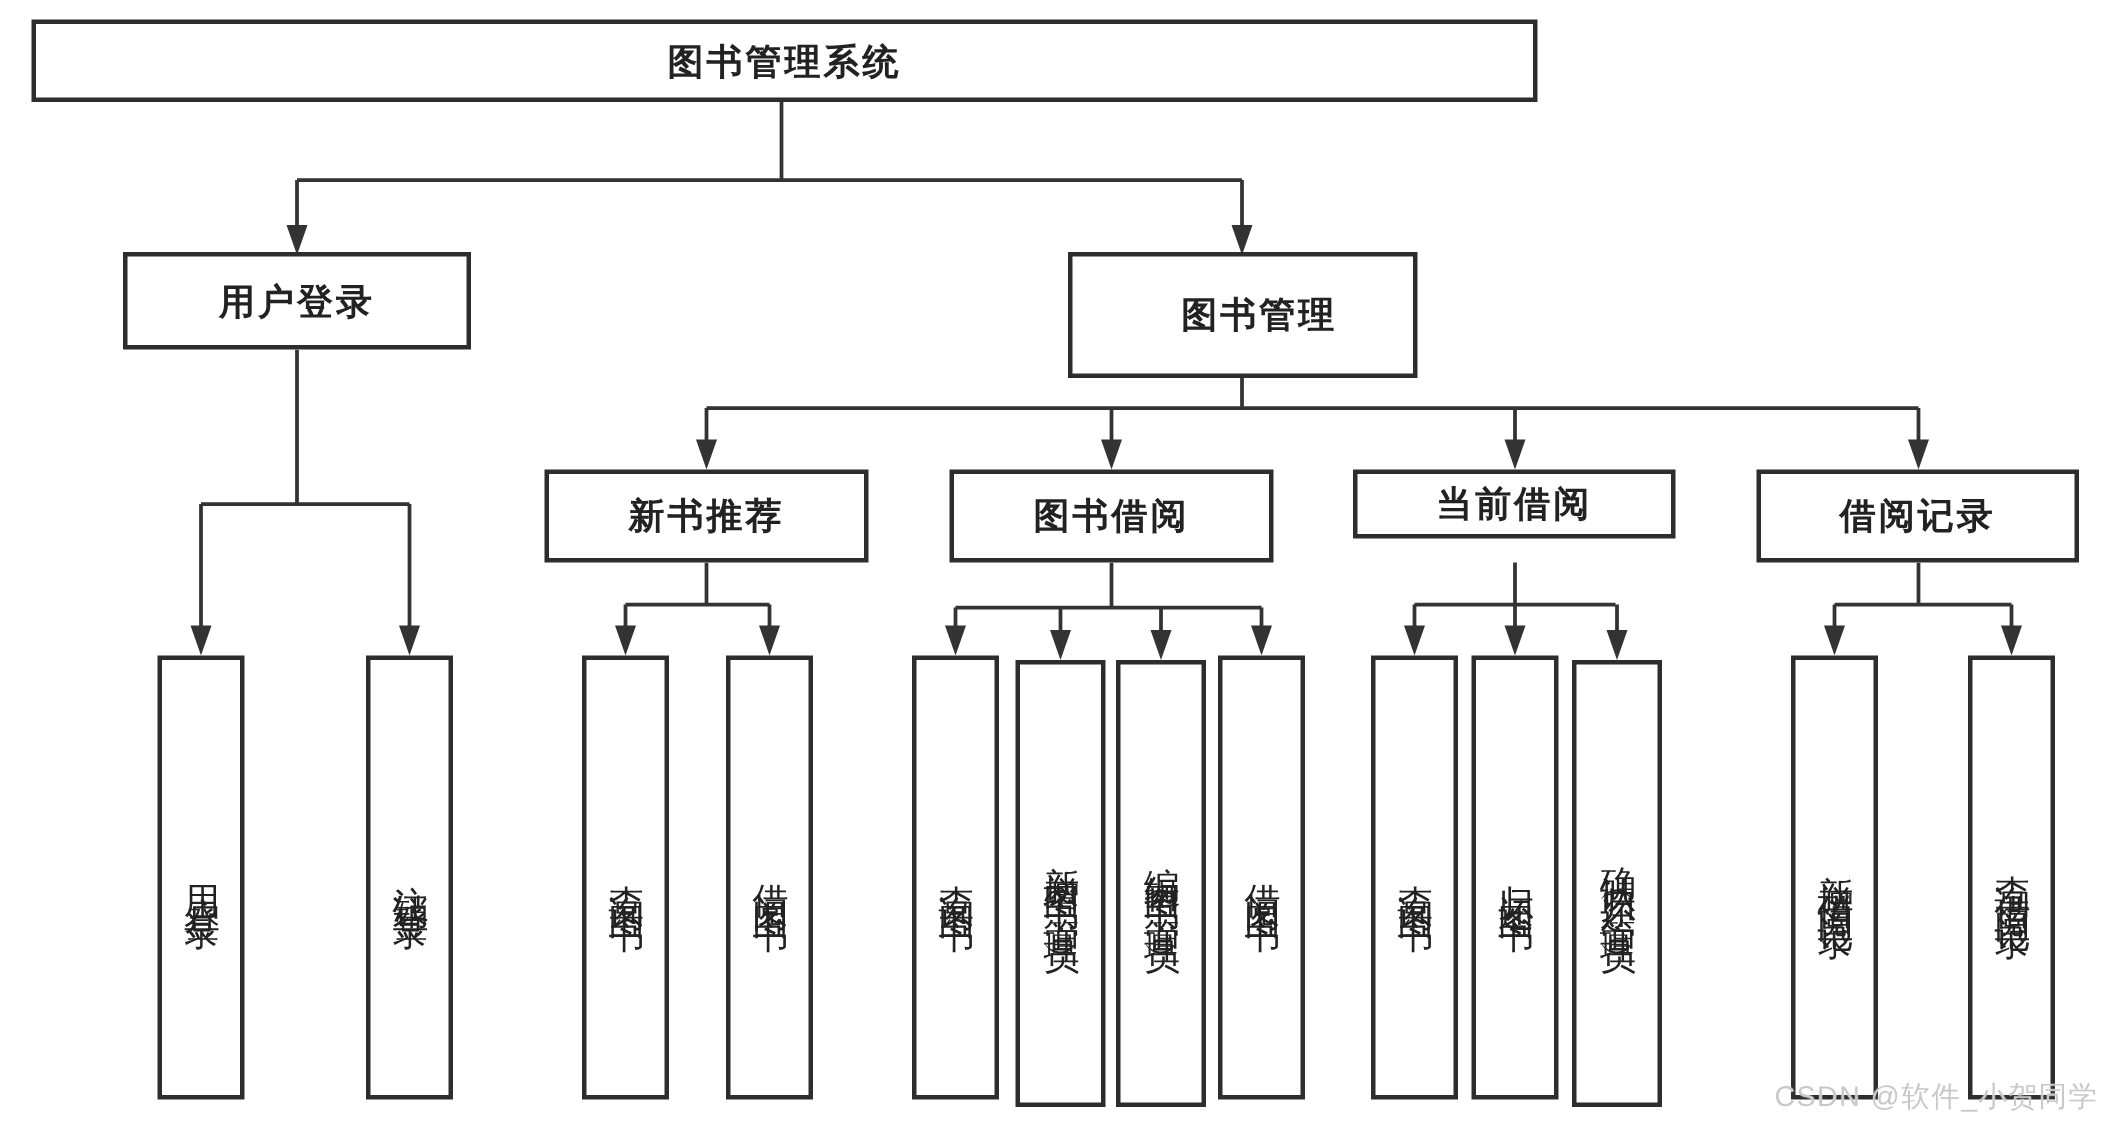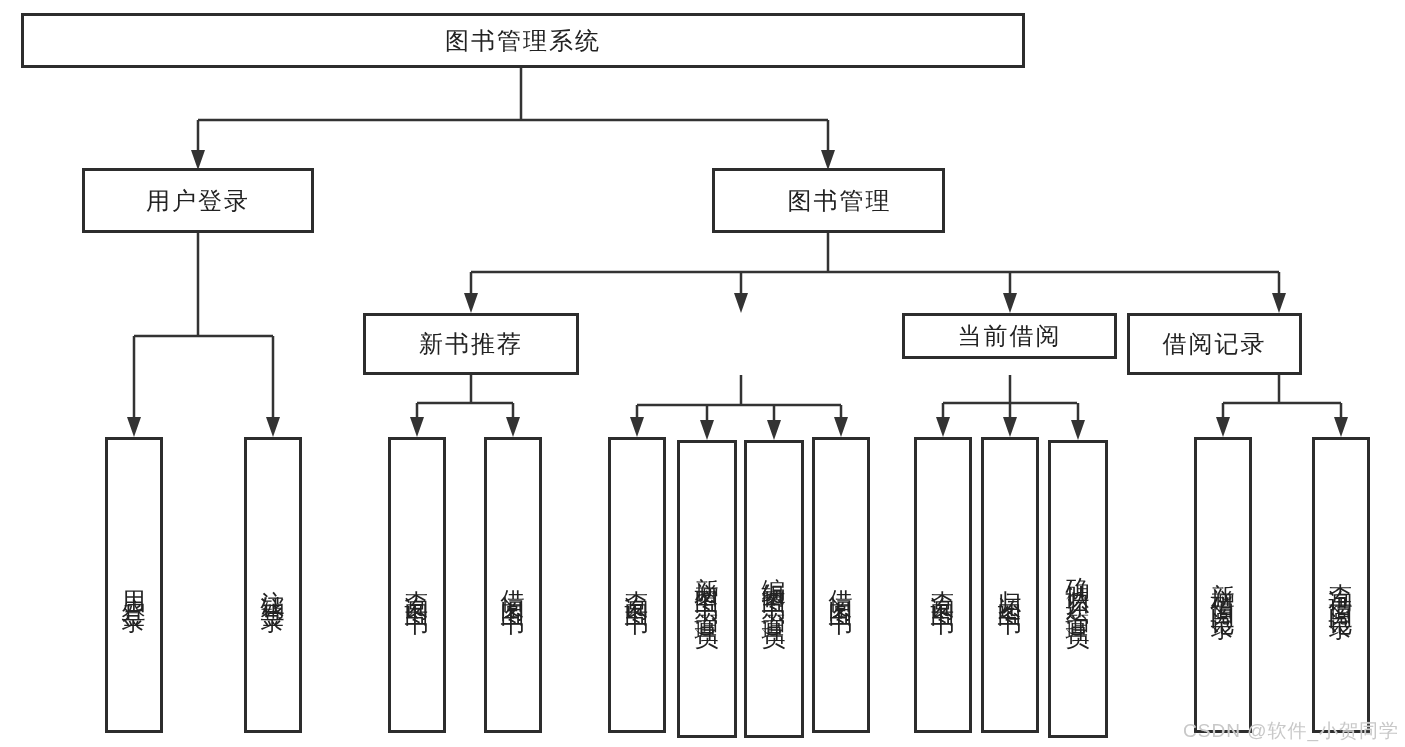--- a/index.html
+++ b/index.html
@@ -7,21 +7,21 @@
     position:relative; width:1405px; height:747px; background:#ffffff;
     font-family:"Liberation Sans", sans-serif; overflow:hidden;
   }
   svg.connectors { position:absolute; left:0; top:0; width:1405px; height:747px; }
   .node {
     position:absolute; box-sizing:border-box;
     border:3px solid #2d2d2d; background:#ffffff;
     display:flex; align-items:center; justify-content:center;
     color:#222222;
   }
-  .node.h .label { font-size:24px; letter-spacing:2px; white-space:nowrap; }
+  .node.h .label { font-size:24px; letter-spacing:2px; white-space:nowrap;font-weight:bold; }
   .node.v .label {
     font-size:24px; line-height:1.05;
     writing-mode:vertical-rl; text-orientation:mixed;
     letter-spacing:7px;
   }
   .watermark {
     position:absolute; right:6px; bottom:3px; z-index:5;
     font-size:19px; color:#c8c8c8; letter-spacing:1px; white-space:nowrap;
     text-shadow:0 0 1px #ffffff;
   }
@@ -64,31 +64,34 @@
     </g>
   </svg>
 
   <div class="node h" style="left:21px; top:13px; width:1004px; height:55px;">
     <span class="label">图书管理系统</span>
   </div>
 
   <div class="node h" style="left:82px; top:168px; width:232px; height:65px;">
     <span class="label">用户登录</span>
   </div>
-  <div class="node h" style="left:712px; top:168px; width:233px; height:65px;padding-left:22px;">
+  <div class="node h" style="left:712px; top:168px; width:233px; height:84px;padding-left:22px;">
     <span class="label">图书管理</span>
   </div>
 
   <div class="node h" style="left:363px; top:313px; width:216px; height:62px;align-items:center;">
     <span class="label">新书推荐</span>
   </div>
+  <div class="node h" style="left:633px; top:313px; width:216px; height:62px;">
+    <span class="label">图书借阅</span>
+  </div>
   <div class="node h" style="left:902px; top:313px; width:215px; height:46px;">
     <span class="label">当前借阅</span>
   </div>
-  <div class="node h" style="left:1127px; top:313px; width:175px; height:62px;">
+  <div class="node h" style="left:1171px; top:313px; width:215px; height:62px;">
     <span class="label">借阅记录</span>
   </div>
 
   <div class="node v" style="left:105px; top:437px; width:58px; height:296px;">
     <span class="label">用户登录</span>
   </div>
   <div class="node v" style="left:244px; top:437px; width:58px; height:296px;">
     <span class="label">注销登录</span>
   </div>
 

